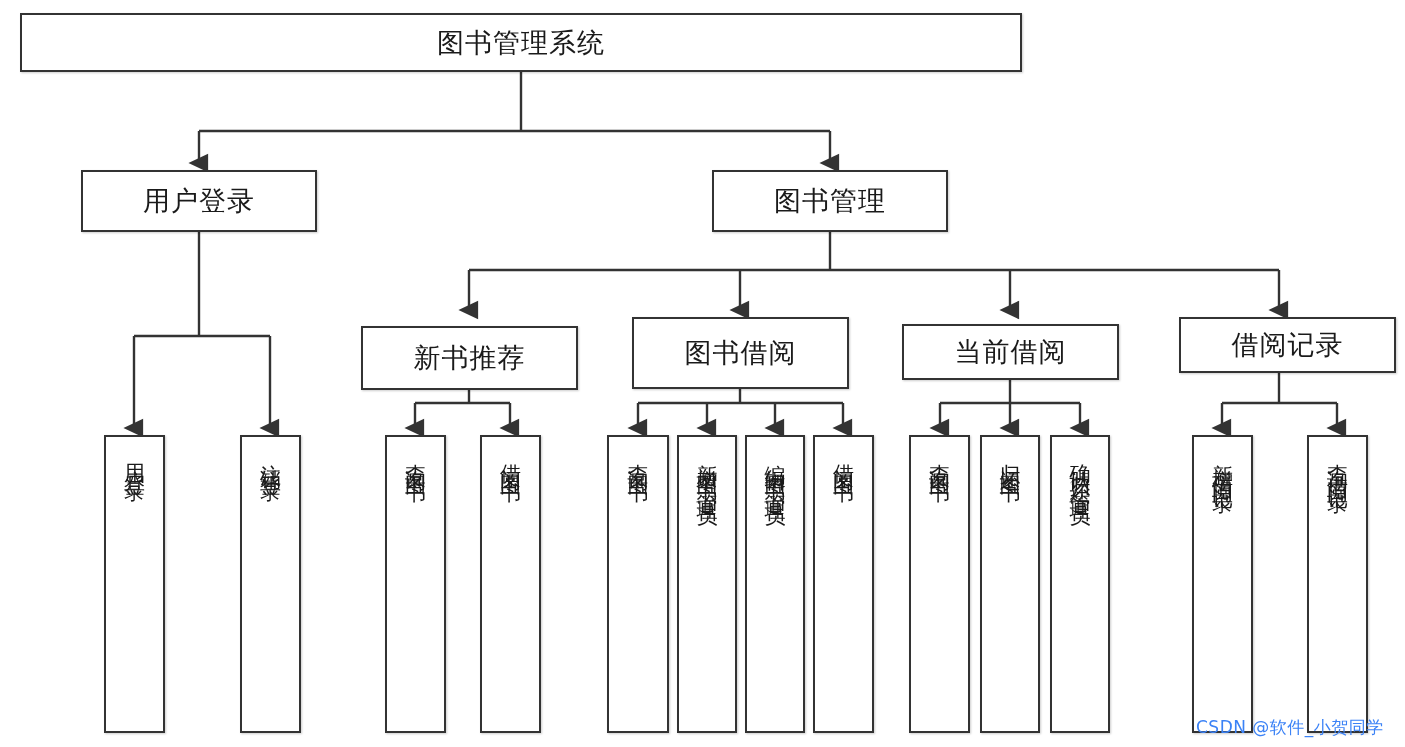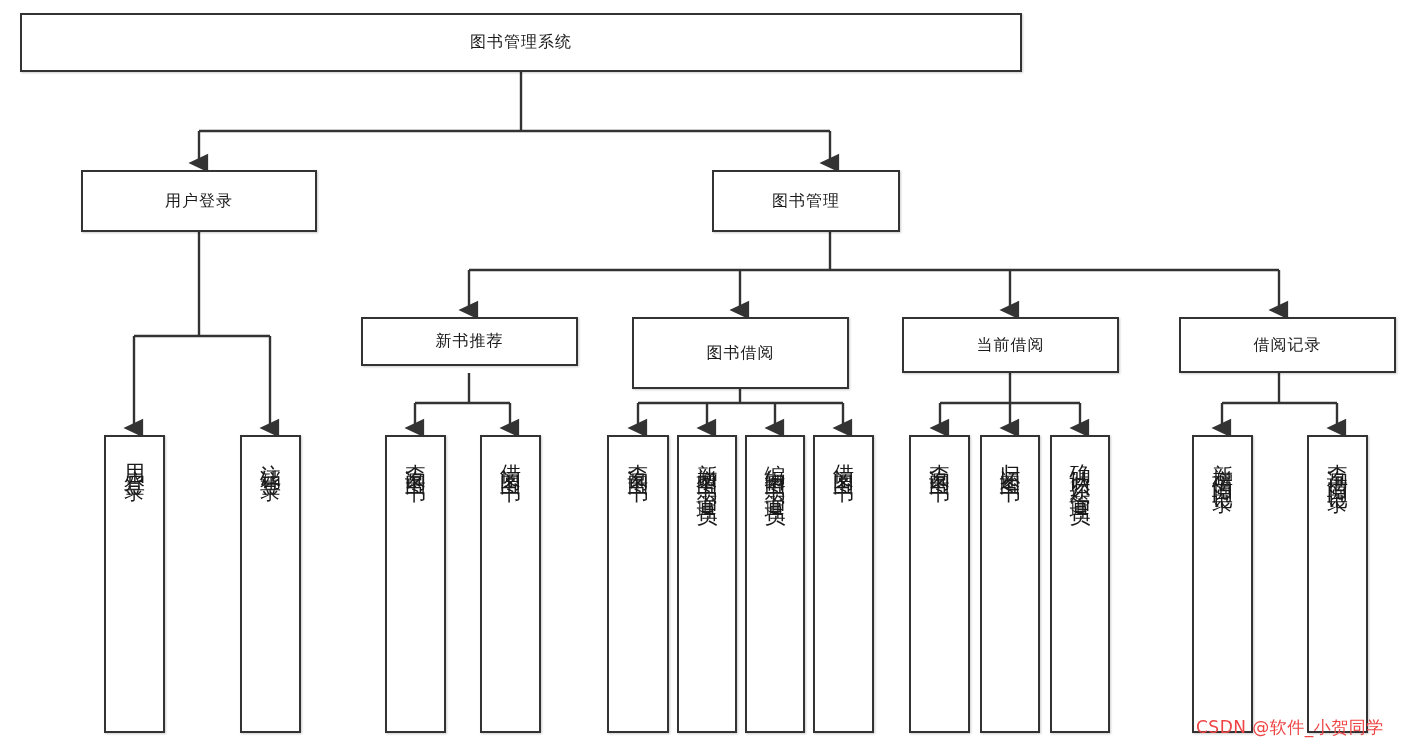--- a/index.html
+++ b/index.html
@@ -31,40 +31,40 @@
     box-sizing: border-box;
     border: 2px solid #333333;
     background: #ffffff;
     display: flex;
     align-items: center;
     justify-content: center;
     box-shadow: 1px 1px 2px rgba(0,0,0,0.20);
   }
   .node .label {
     color: #1a1a1a;
-    font-size: 16px;
+    font-size: 27px;
     line-height: 1.15;
     letter-spacing: 1px;
     white-space: nowrap;
   }
   .node.vertical {
     align-items: flex-start;
     justify-content: center;
     padding-top: 10px;
   }
   .node.vertical .label {
     writing-mode: vertical-rl;
     text-orientation: upright;
     letter-spacing: 6px;
     font-size: 21px;
     white-space: nowrap;
   }
   .watermark {
     position: absolute;
-    color: #ef4444;
+    color: #3b82f6;
     font-size: 17px;
     letter-spacing: 0.5px;
     white-space: nowrap;
     user-select: none;
   }
 </style>
 </head>
 <body>
 
 <div id="diagram-root">
@@ -120,31 +120,31 @@
     <path d="M1337,403 L1337,428" stroke="#333333" stroke-width="2.4" fill="none" marker-end="url(#arrow)"></path>
   </svg>
 
   <div class="node" style="left:20px; top:13px; width:1002px; height:59px;">
     <span class="label">图书管理系统</span>
   </div>
 
   <div class="node" style="left:81px; top:170px; width:236px; height:62px;">
     <span class="label">用户登录</span>
   </div>
-  <div class="node" style="left:712px; top:170px; width:188px; height:62px;">
+  <div class="node" style="left:712px; top:170px; width:236px; height:62px;">
     <span class="label">图书管理</span>
   </div>
 
-  <div class="node" style="left:361px; top:317px; width:217px; height:49px;">
+  <div class="node" style="left:361px; top:326px; width:217px; height:64px;">
     <span class="label">新书推荐</span>
   </div>
   <div class="node" style="left:632px; top:317px; width:217px; height:72px;">
     <span class="label">图书借阅</span>
   </div>
-  <div class="node" style="left:902px; top:317px; width:217px; height:56px;">
+  <div class="node" style="left:902px; top:324px; width:217px; height:56px;">
     <span class="label">当前借阅</span>
   </div>
   <div class="node" style="left:1171px; top:317px; width:217px; height:56px;margin-left:8px;">
     <span class="label">借阅记录</span>
   </div>
 
   <div class="node vertical" style="left:104px; top:435px; width:61px; height:298px;">
     <span class="label">用户登录</span>
   </div>
   <div class="node vertical" style="left:240px; top:435px; width:61px; height:298px;">

